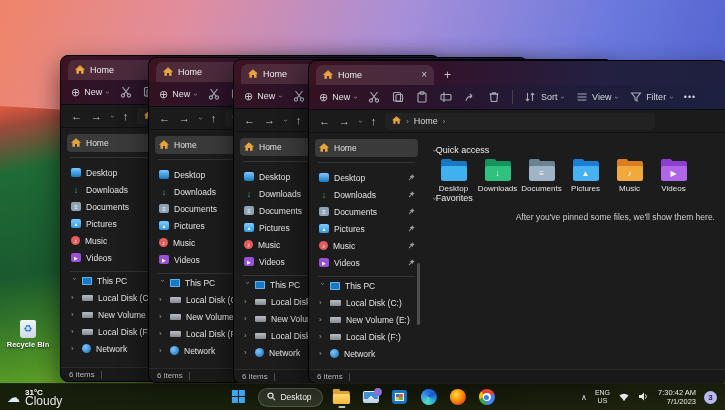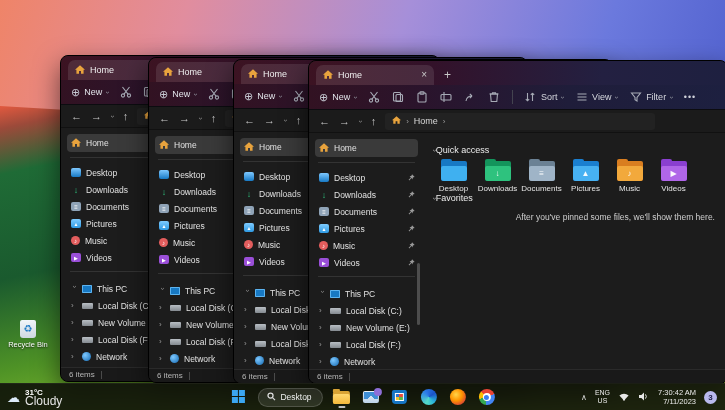--- a/index.html
+++ b/index.html
@@ -8,21 +8,21 @@
 
   
   .wp-top { position:absolute; inset:0; background:linear-gradient(108deg,#ef8468 0%,#e18d9e 22%,#a68fd9 48%,#6b79dd 72%,#4253c6 100%); }
   .wp-green { position:absolute; left:0; top:106px; right:0; bottom:0;
     background:linear-gradient(168deg,#e2593f 0%,#9c4a3a 5%,#1f6b36 15%,#1a5a2e 38%,#4f9326 58%,#8cc232 76%,#abd93e 92%,#b9e44a 100%);
     clip-path:polygon(0 0,42% 6%,100% 38%,100% 100%,0 100%); }
 
   
   .desk-icon { position:absolute; left:2px; top:318px; width:52px; text-align:center; z-index:1; }
   .bin-glyph { display:inline-block; width:16px; height:18px; background:linear-gradient(#f2f6fa,#cfd9e2); border-radius:2px 2px 3px 3px; color:#1d79c4; font-size:10px; line-height:17px; }
-  .desk-icon .lbl { margin-top:2px; font-size:7.5px; color:#fff; text-shadow:0 1px 2px rgba(0,0,0,.8); }
+  .desk-icon .lbl { margin-top:2px; font-size:7.5px; color:#fff; text-shadow:0 1px 2px rgba(0,0,0,.8);font-weight:bold; }
 
   
   .win { position:absolute; display:flex; flex-direction:column; background:#191919; border:1px solid #000;
          border-radius:8px; overflow:hidden; box-shadow:0 10px 26px rgba(0,0,0,.55); }
   .titlebar { height:24px; flex:none; background:linear-gradient(90deg,#3c1322 0%,#33122a 30%,#232041 70%,#1e2040 100%);
               display:flex; align-items:flex-end; padding-left:7px; }
   .tab { height:20px; width:118px; display:flex; align-items:center; gap:5px; padding:0 7px;
          background:rgba(255,255,255,.10); border-radius:7px 7px 0 0; color:#f0f0f0; font-size:9px; }
   .tab .t-title { flex:1; white-space:nowrap; overflow:hidden; }
   .tab-close { color:#c9c9c9; font-size:10px; line-height:10px; }
@@ -48,21 +48,21 @@
   .crumb-sep { color:#9a9a9a; font-size:8px; }
 
   .wbody { flex:1; display:flex; min-height:0; background:#1c1c1c; }
   .sidebar { width:112px; flex:none; padding:6px 3px 0 6px; position:relative; }
   .sidebar::after { content:""; position:absolute; right:1px; top:55%; width:3px; height:62px; border-radius:2px; background:#4d4d4d; }
   .srow { display:flex; align-items:center; gap:5px; height:17px; font-size:8.5px; color:#e2e2e2; padding-left:4px; border-radius:4px; }
   .srow .slabel { flex:1; white-space:nowrap; overflow:hidden; }
   .srow.sel { background:#3a3a3a; height:18px; margin-bottom:2px; }
   .side-div { height:1px; background:#333; margin:5px 3px 0 3px; }
   .plist { margin-top:6px; }
-  .grp { margin-top:8px; }
+  .grp { }
   .sic { width:10px; height:9px; flex:none; display:inline-flex; align-items:center; justify-content:center;
          font-size:6px; color:#fff; border-radius:2px; }
   .sic.desktop { background:linear-gradient(#7ec8ff,#1779c4); }
   .sic.downloads { background:none; color:#2ec27e; font-size:9px; font-weight:bold; }
   .sic.documents { background:#8fa3b7; }
   .sic.pictures { background:linear-gradient(#7ecbff,#2f9ae3); font-size:5px; }
   .sic.music { background:#e25d5d; border-radius:50%; width:9px; }
   .sic.videos { background:#9a4fd8; font-size:5px; }
   .pin { margin-left:auto; margin-right:3px; flex:none; }
   .pin svg { width:7px; height:7px; fill:#9a9a9a; }
@@ -1219,18 +1219,18 @@
           </svg>
       </span>
       <span>
         <svg viewBox="0 0 12 11">
             <polygon points="1,4 3.4,4 6,1.6 6,9.4 3.4,7 1,7"></polygon>
             <path d="M7.5 3.4a3.4 3.4 0 0 1 0 4.2" fill="none" stroke="#e6e6e6" stroke-width="1"></path>
           </svg>
       </span>
       <span class="clock">
         <div>7:30:42 AM</div>
-        <div>7/11/2023</div>
+        <div>7/1/2023</div>
       </span>
       <span class="badge">3</span>
     </div>
   </div>
 </div>
 
 </body></html>

